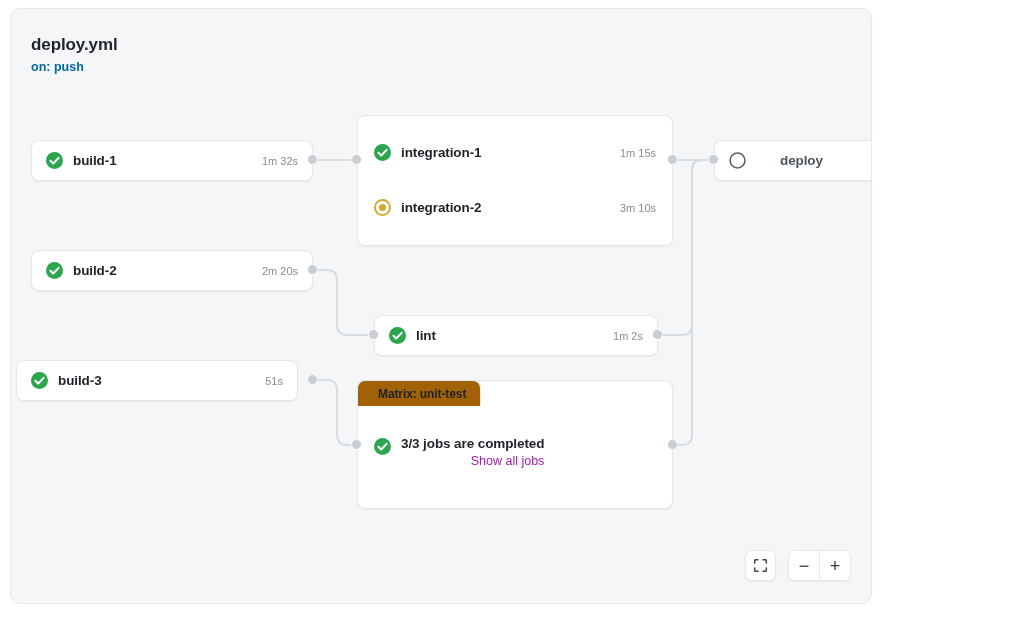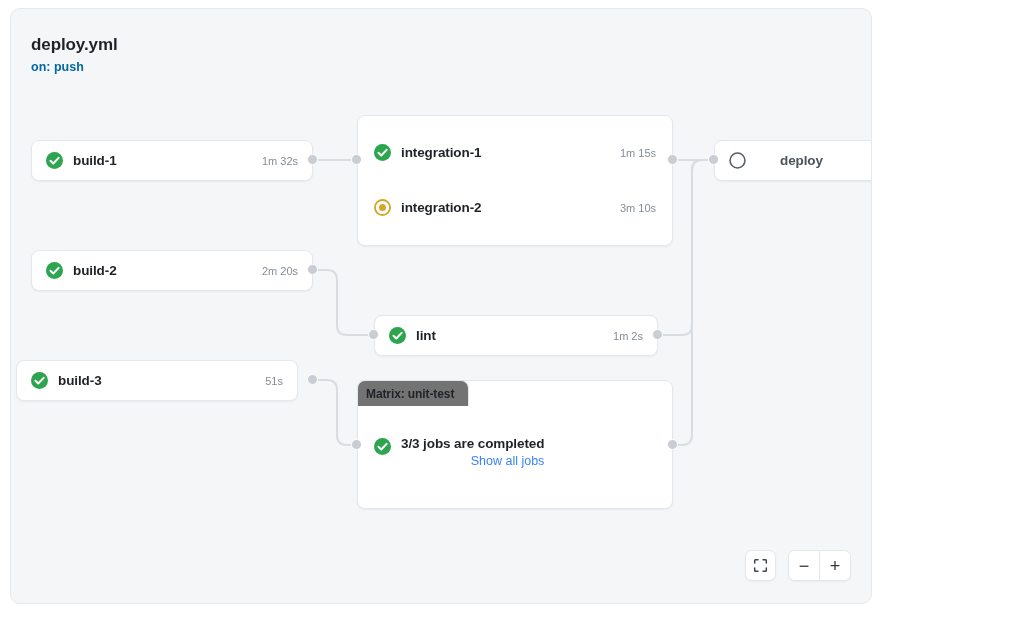--- a/index.html
+++ b/index.html
@@ -104,25 +104,25 @@
     background: #ffffff;
     border: 1px solid #e4e8ec;
     border-radius: 8px;
     box-sizing: border-box;
     box-shadow: 0 1px 2px rgba(27,31,36,0.06);
   }
   .group-tab {
     position: absolute;
     left: -1px;
     top: -1px;
-    background: #737373;
+    background: #a16207;
     border: 1px solid #e4e8ec;
     border-bottom: none;
     border-radius: 8px 8px 0 0;
-    padding: 6px 14px 5px 8px;
+    padding: 6px 14px 5px 20px;
     font-size: 12px;
     font-weight: bold;
     color: #1f2328;
     letter-spacing: -0.1px;
     white-space: nowrap;
   }
   .group-row {
     position: absolute;
     display: flex;
     align-items: center;
@@ -142,21 +142,21 @@
   .matrix-text { margin-left: 10px; }
   .matrix-title {
     font-size: 13.5px;
     font-weight: bold;
     color: #1f2328;
     letter-spacing: -0.1px;
     white-space: nowrap;
   }
   .matrix-link {
     font-size: 12.5px;
-    color: #3b82f6;
+    color: #a21caf;
     margin-top: 3px;
     white-space: nowrap;
     cursor: pointer;
   }
 
   
   .status-icon {
     flex: 0 0 auto;
     width: 17px;
     height: 17px;

